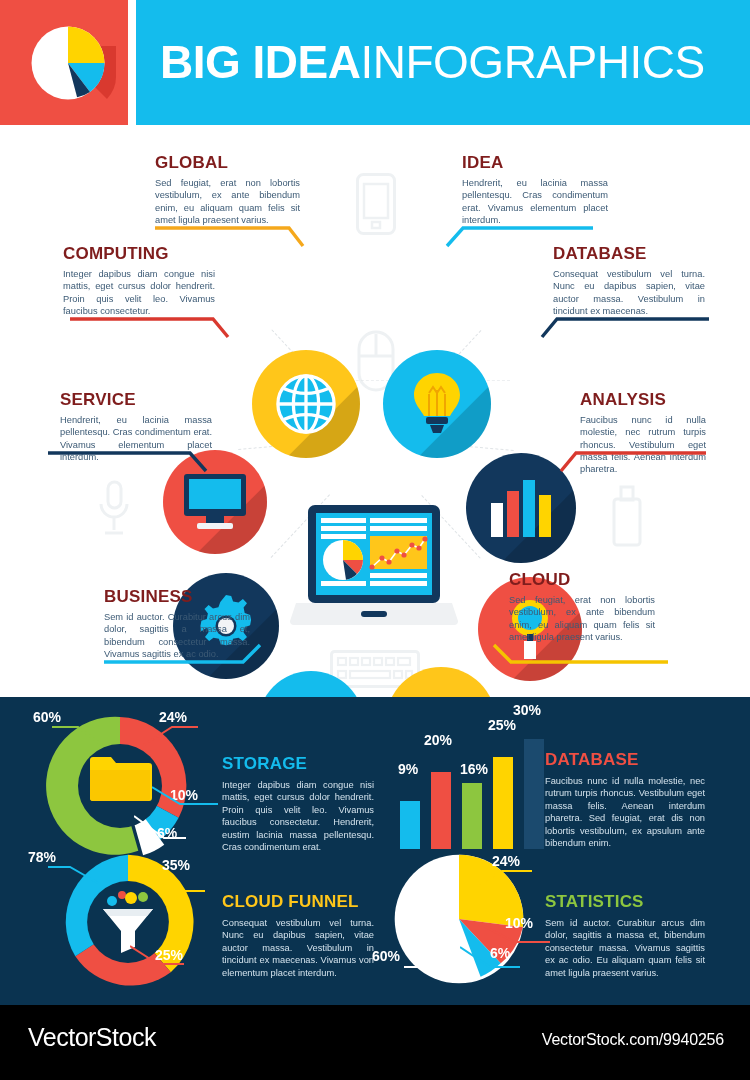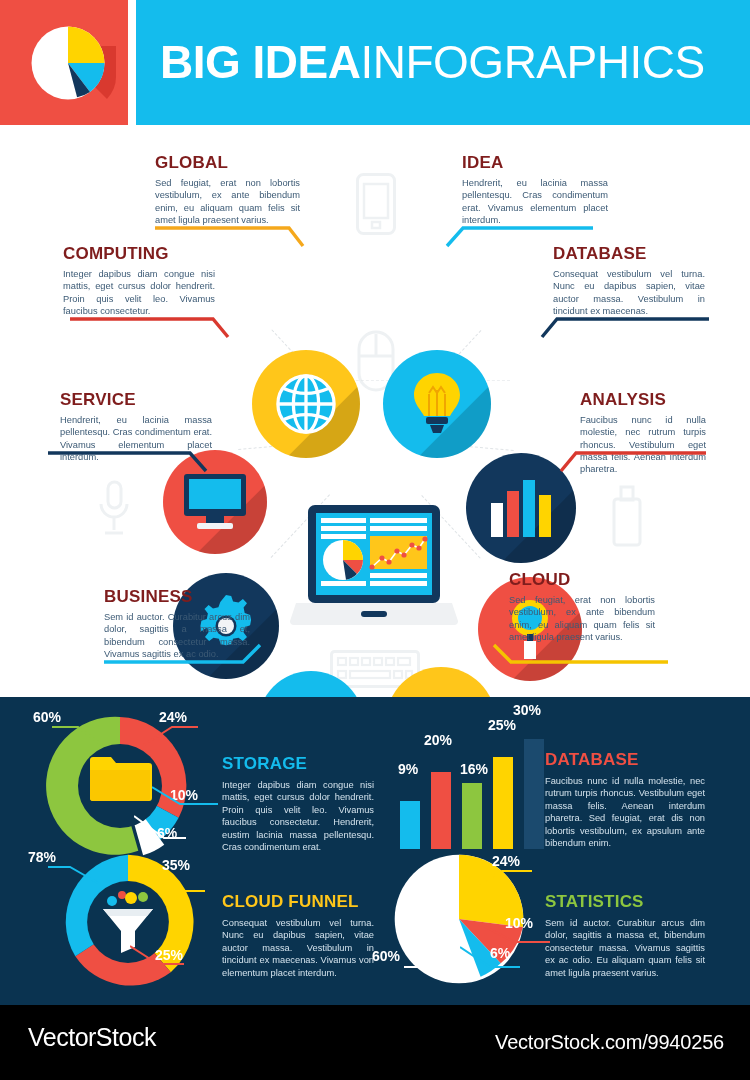--- a/index.html
+++ b/index.html
@@ -81,21 +81,21 @@
   .bar { position: absolute; bottom: 0; }
 
   
   .footer { position: absolute; left: 0; top: 1005px; width: 750px; height: 75px; background: #000; }
   .footer .brand {
     position: absolute; left: 28px; top: 18px;
     color: #fff; font-size: 25px; letter-spacing: -0.5px;
   }
   .footer .url {
     position: absolute; right: 26px; top: 26px;
-    color: #fff; font-size: 20px; letter-spacing: -0.2px;
+    color: #fff; font-size: 16px; letter-spacing: -0.2px;
   }
 </style>
 </head>
 <body>
 
 <div id="page">
 
   <div class="header">
     <div class="hdr-red"></div>
     <div class="hdr-blue"></div>

